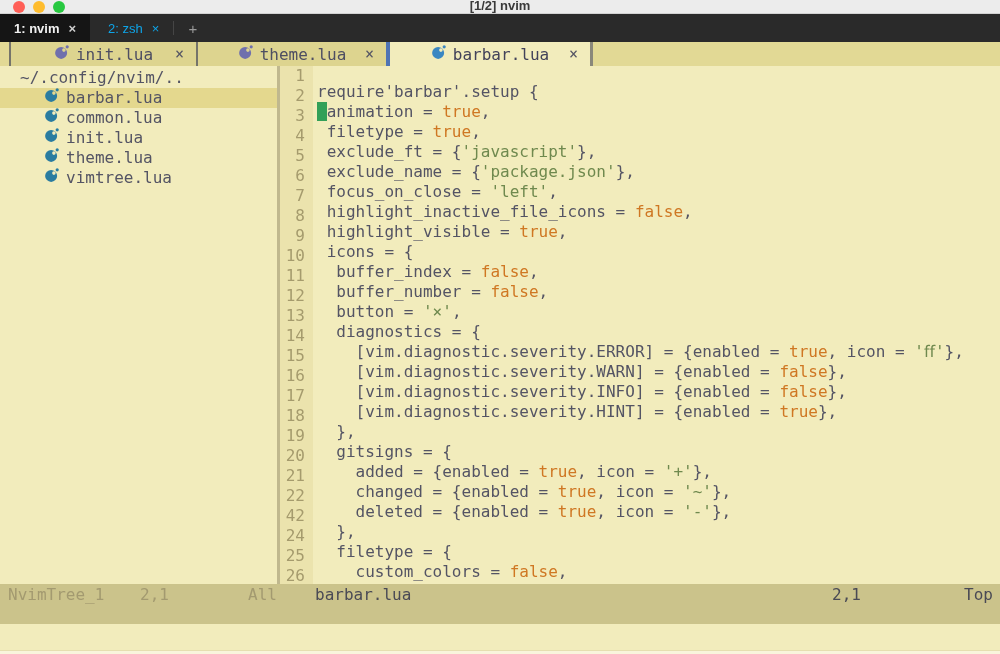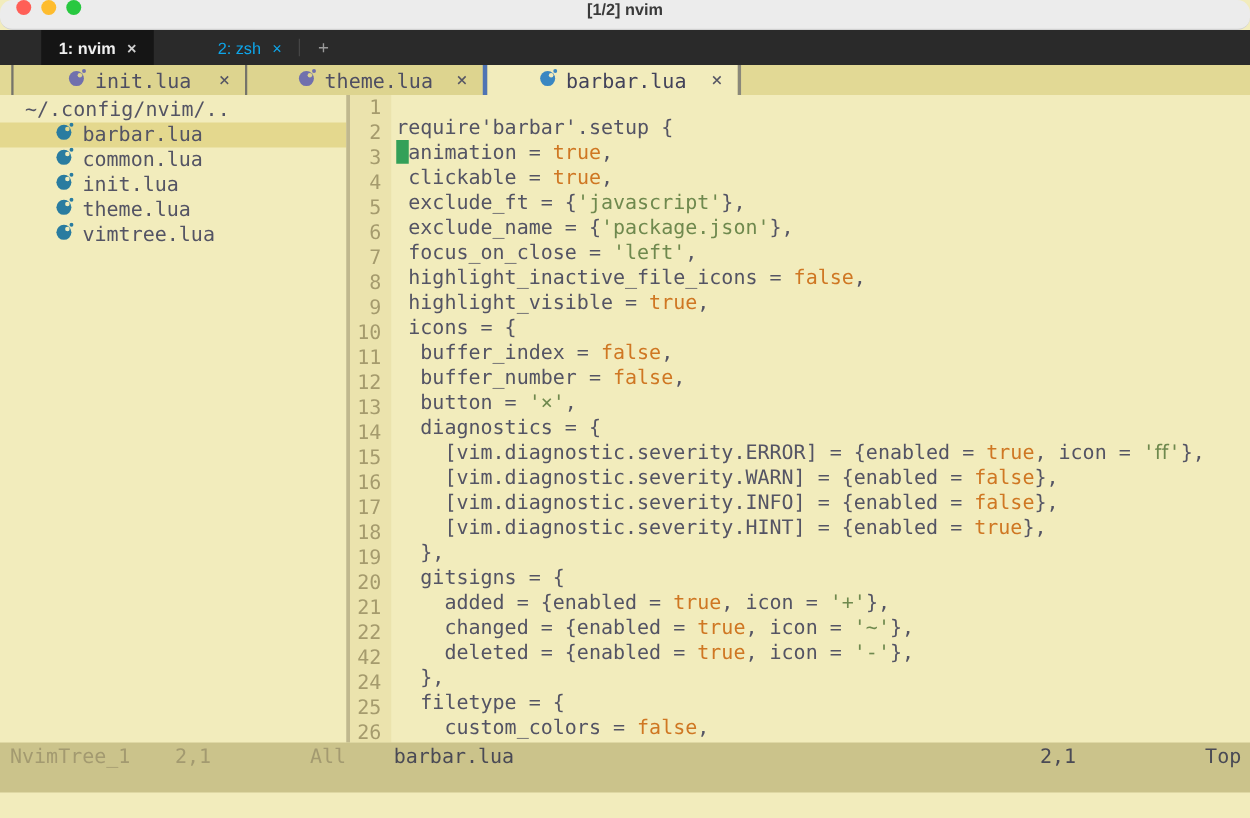--- a/index.html
+++ b/index.html
@@ -1,34 +1,34 @@
 <!DOCTYPE html>
 <html><head>
 <meta charset="utf-8">
 <style>
   * { margin:0; padding:0; box-sizing:border-box; }
   html,body { width:1000px; height:654px; overflow:hidden; background:#f2ecbc; }
   body { font-family:"DejaVu Sans Mono", monospace; }
 
   
-  .titlebar { height:24px; background:#ececec; border-bottom:1px solid #d2d2d2;
-              display:flex; align-items:flex-start; position:relative;border-radius:10px; }
+  .titlebar { height:14px; background:#ececec; border-bottom:1px solid #d2d2d2;
+              display:flex; align-items:flex-end; position:relative; }
   .lights { display:flex; gap:8px; padding-left:13px; }
   .light { width:12px; height:12px; border-radius:50%; }
   .light.red { background:#ff5f57; }
   .light.yellow { background:#febc2e; }
   .light.green { background:#28c840; }
   .win-title { position:absolute; left:0; right:0; text-align:center;
                font-family:"Liberation Sans", sans-serif; font-weight:bold;
                font-size:13px; color:#3a3a3a; }
 
   
   .tmuxbar { height:28px; background:#2a2a2a; display:flex; align-items:stretch; }
   .tmux-tab { display:flex; align-items:center; gap:9px; padding:0 14px;
-              font-family:"Liberation Sans", sans-serif; font-size:13px;margin-left:33px; }
+              font-family:"Liberation Sans", sans-serif; font-size:13px; }
   .tmux-tab.active { background:#151515; color:#f0f0f0; font-weight:bold; }
   .tmux-tab.inactive { color:#0ea5e9;padding-left:18px; }
   .tmux-close { font-size:13px; }
   .tmux-tab.active .tmux-close { color:#cfcfcf; }
   .tmux-sep { width:1px; height:14px; background:#454545; align-self:center; }
   .tmux-plus { display:flex; align-items:center; padding:0 14px; color:#9a9a9a;
                font-family:"Liberation Sans", sans-serif; font-size:15px; }
 
   
   .tabline { height:24px; background:#e2d995; display:flex; align-items:stretch; }
@@ -178,21 +178,21 @@
         <div class="code-line">
           <span class="lnum">1</span>
           <span class="lcode"><span class="tok-p">require'barbar'.setup {</span></span>
         </div>
         <div class="code-line">
           <span class="lnum">2</span>
           <span class="lcode"><span class="tok-c"> </span><span class="tok-p">animation = </span><span class="tok-b">true</span><span class="tok-p">,</span></span>
         </div>
         <div class="code-line">
           <span class="lnum">3</span>
-          <span class="lcode"><span class="tok-p"> clickable = </span><span class="tok-b">true</span><span class="tok-p">,</span></span>
+          <span class="lcode"><span class="tok-p"> filetype = </span><span class="tok-b">true</span><span class="tok-p">,</span></span>
         </div>
         <div class="code-line">
           <span class="lnum">4</span>
           <span class="lcode"><span class="tok-p"> exclude_ft = {</span><span class="tok-s">'javascript'</span><span class="tok-p">},</span></span>
         </div>
         <div class="code-line">
           <span class="lnum">5</span>
           <span class="lcode"><span class="tok-p"> exclude_name = {</span><span class="tok-s">'package.json'</span><span class="tok-p">},</span></span>
         </div>
         <div class="code-line">

